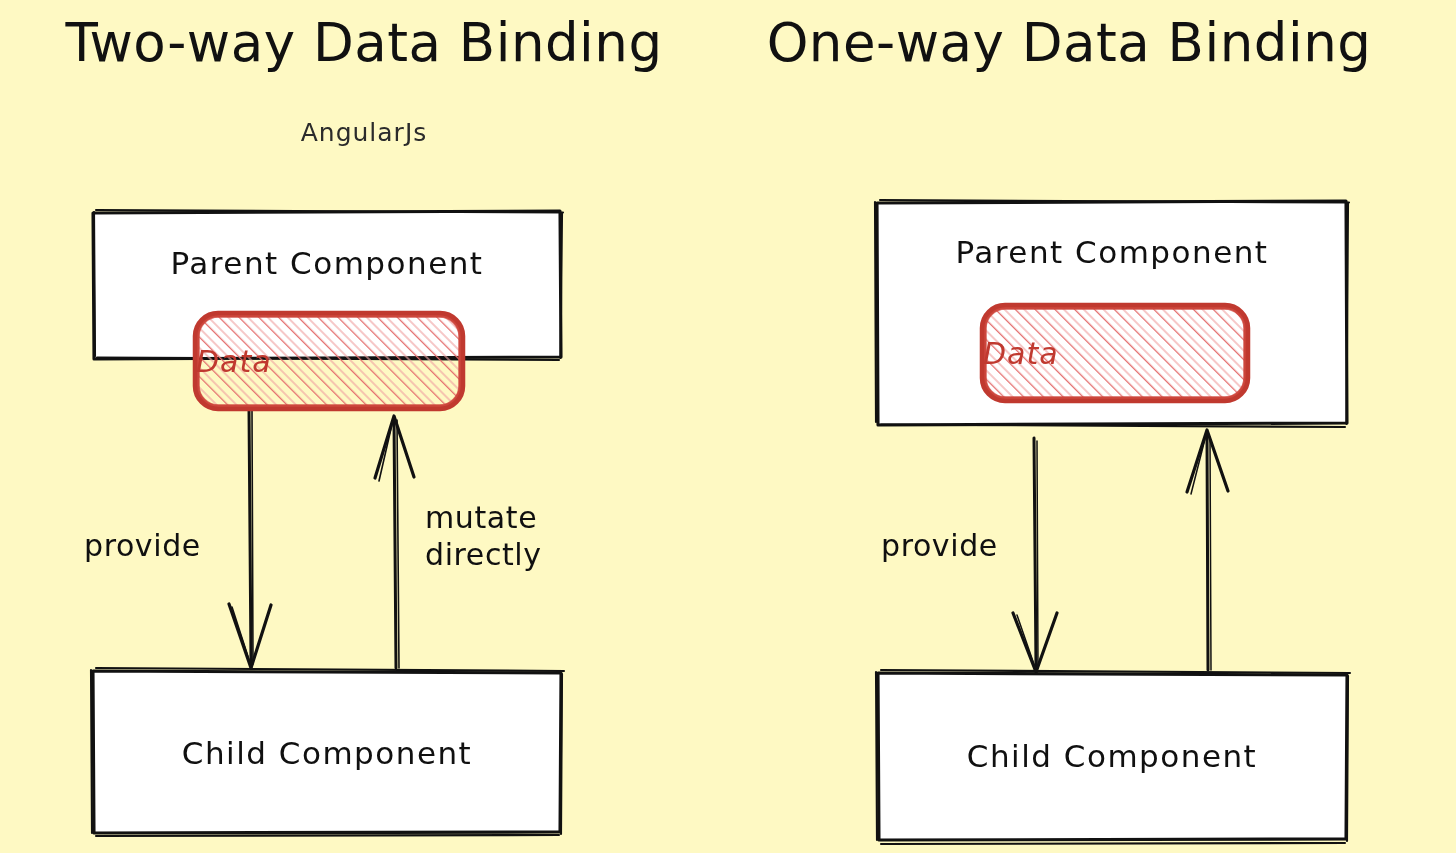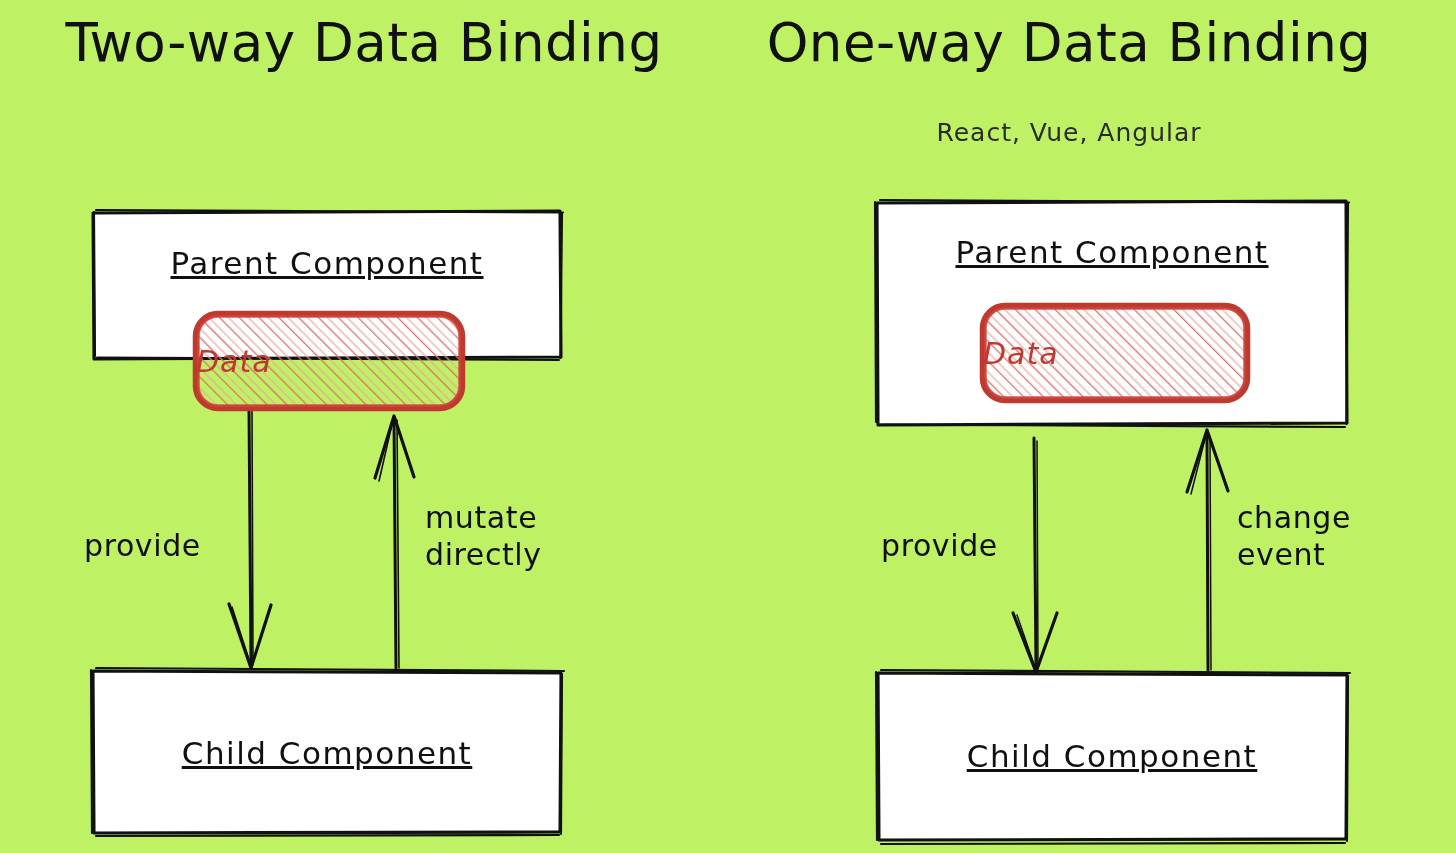--- a/index.html
+++ b/index.html
@@ -10,21 +10,21 @@
   body {
     width: 1456px;
     height: 853px;
     font-family: "DejaVu Sans", sans-serif;
     overflow: hidden;
   }
   #stage {
     position: relative;
     width: 1456px;
     height: 853px;
-    background: #bef264;
+    background: #fef9c3;
   }
   .panel {
     position: absolute;
     top: 0;
     height: 853px;
     width: 728px;
   }
   .panel-left  { left: 0; }
   .panel-right { left: 705px; }
 
@@ -66,21 +66,20 @@
     overflow: visible;
   }
 
   .box-label {
     position: absolute;
     text-align: center;
     font-size: 31px;
     color: #101010;
     letter-spacing: 1.5px;
     white-space: nowrap;
-    text-decoration: underline;
   }
   .data-label {
     position: absolute;
     font-size: 30px;
     color: #c0392f;
     letter-spacing: 1px;
     white-space: nowrap;
     font-style: italic;
   }
   .edge-label {
@@ -94,20 +93,21 @@
   .edge-label.right-al { text-align: left; }
 </style>
 </head>
 <body>
 
 <div id="stage">
 
   <div class="panel panel-left">
 
     <div class="title hand">Two-way Data Binding</div>
+    <div class="subtitle hand">AngularJs</div>
 
     <svg class="svg-layer" viewBox="0 0 728 853">
       <defs>
         <pattern id="hatchL" width="14" height="14" patternTransform="rotate(-45)" patternUnits="userSpaceOnUse">
           <line x1="0" y1="0" x2="0" y2="14" stroke="#e46e6e" stroke-width="2.6"></line>
           <line x1="7" y1="0" x2="7" y2="14" stroke="#f0a2a2" stroke-width="1.2"></line>
         </pattern>
       </defs>
 
       <g>
@@ -150,21 +150,20 @@
 
     <div class="edge-label hand right-al" style="left:425px;top:500px;">
       <div>mutate</div>
       <div>directly</div>
     </div>
   </div>
 
   <div class="panel panel-right">
 
     <div class="title hand">One-way Data Binding</div>
-    <div class="subtitle hand">React, Vue, Angular</div>
 
     <svg class="svg-layer" viewBox="0 0 728 853">
       <defs>
         <pattern id="hatchR" width="14" height="14" patternTransform="rotate(-45)" patternUnits="userSpaceOnUse">
           <line x1="0" y1="0" x2="0" y2="14" stroke="#e46e6e" stroke-width="2.6"></line>
           <line x1="7" y1="0" x2="7" y2="14" stroke="#f0a2a2" stroke-width="1.2"></line>
         </pattern>
       </defs>
 
       <g>
@@ -198,19 +197,15 @@
     </svg>
 
     <div class="box-label hand" style="left:173px;top:234px;width:468px;">Parent Component</div>
 
     <div class="data-label hand" style="left:278px;top:336px;width:264px;">Data</div>
 
     <div class="box-label hand" style="left:173px;top:738px;width:468px;">Child Component</div>
 
     <div class="edge-label hand" style="left:176px;top:528px;">provide</div>
 
-    <div class="edge-label hand right-al" style="left:532px;top:500px;">
-      <div>change</div>
-      <div>event</div>
-    </div>
   </div>
 
 </div>
 
 </body></html>

